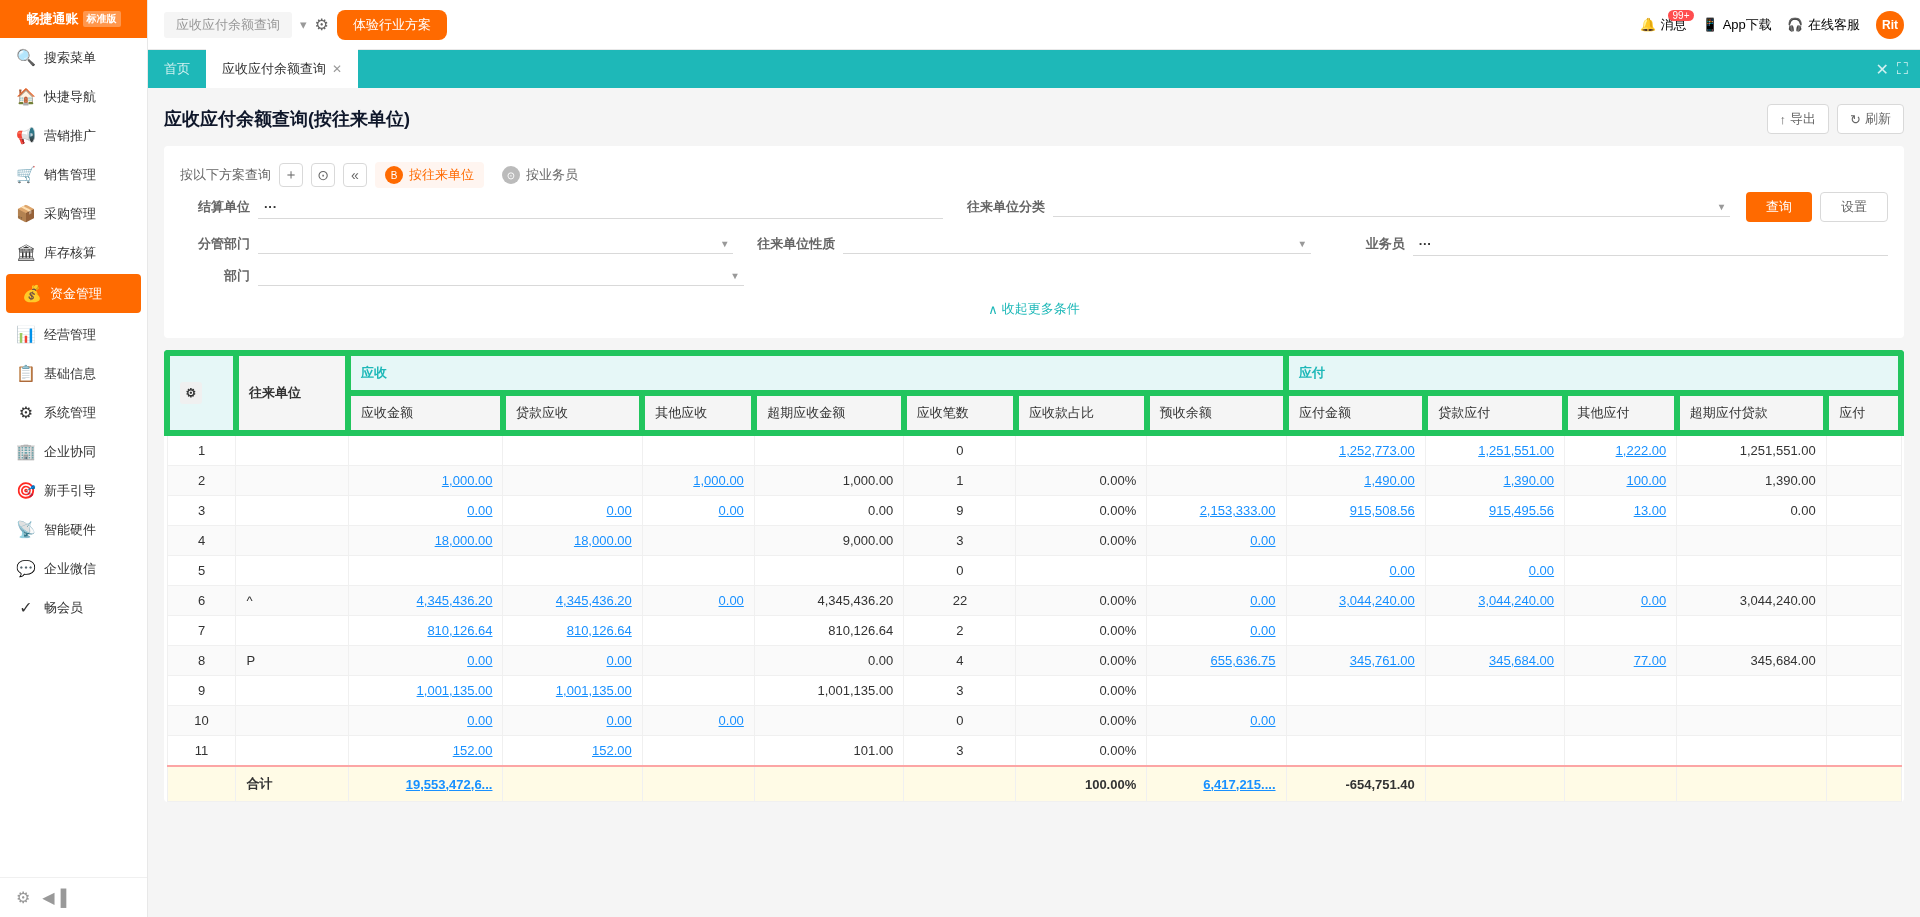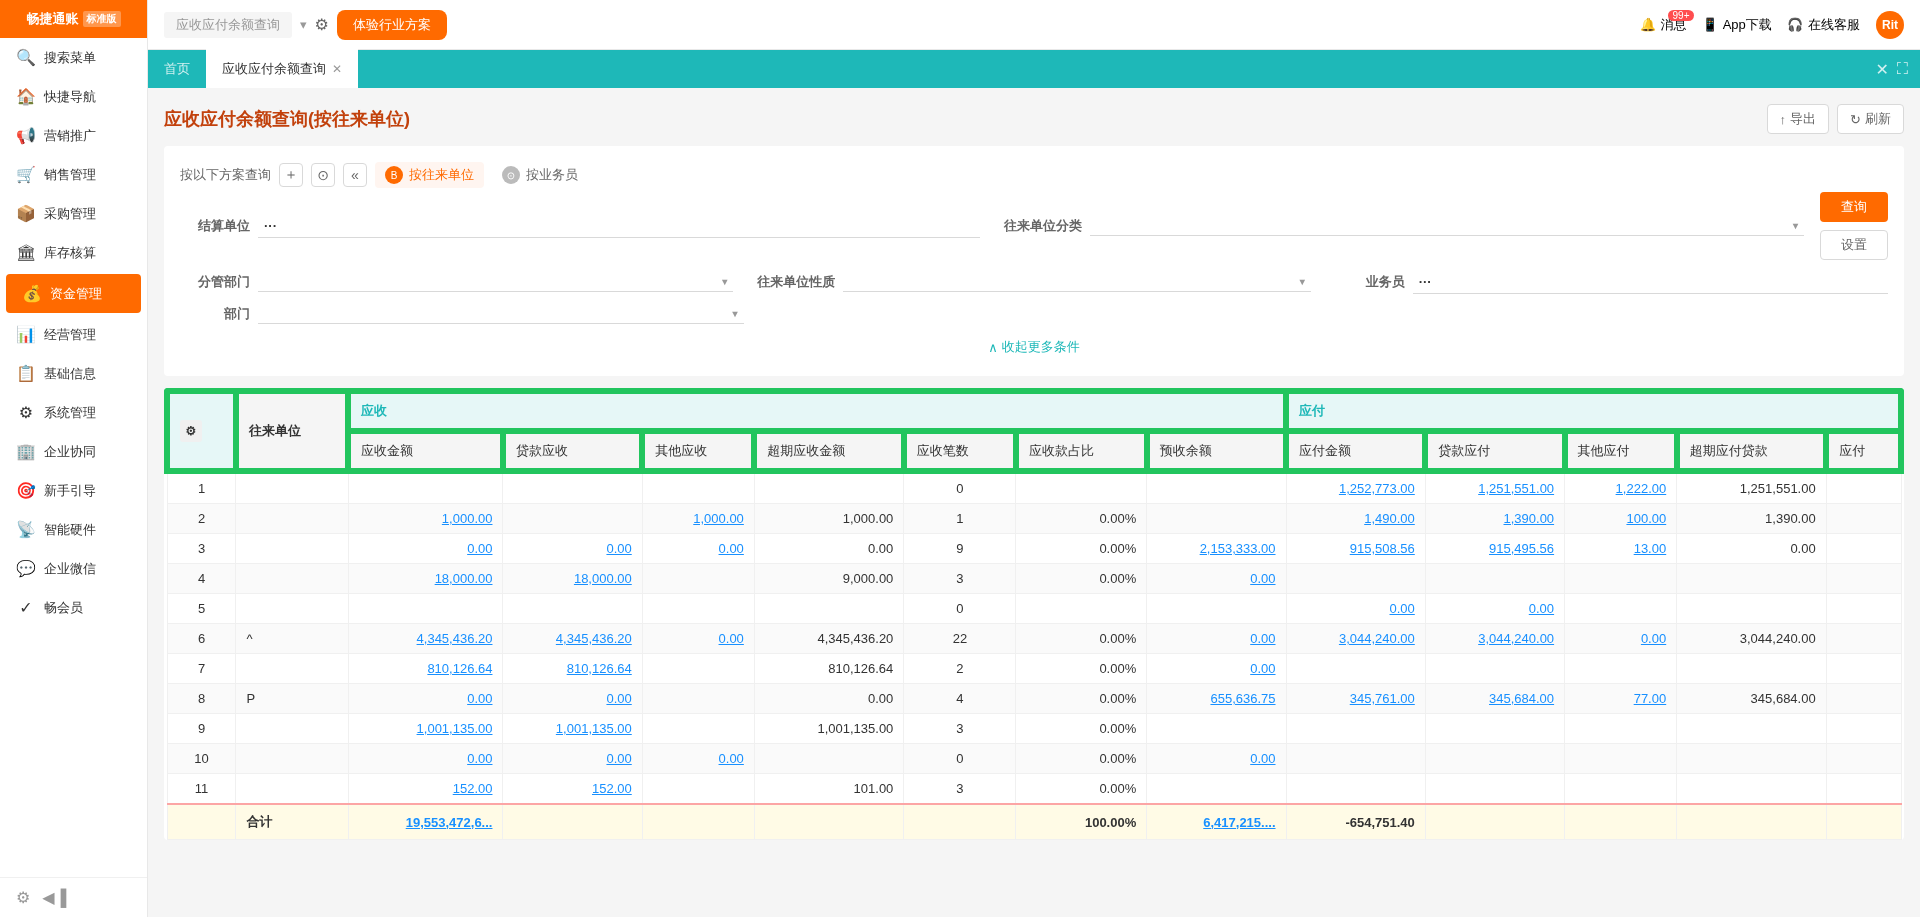--- a/index.html
+++ b/index.html
@@ -176,21 +176,21 @@
     
     .page-header {
       display: flex;
       align-items: center;
       justify-content: space-between;
       margin-bottom: 12px;
     }
     .page-title {
       font-size: 18px;
       font-weight: bold;
-      color: #c2410c;
+      color: #0f172a;
     }
     .page-header-actions { display: flex; gap: 8px; }
     .btn-export, .btn-refresh {
       display: flex;
       align-items: center;
       gap: 4px;
       padding: 5px 12px;
       border: 1px solid #d9d9d9;
       border-radius: 4px;
       background: #fff;
@@ -297,21 +297,21 @@
       padding: 4px 0;
       font-size: 13px;
       margin-top: 4px;
     }
 
     
     .action-area {
       display: flex;
       gap: 8px;
       margin-left: 16px;
-      flex-direction: column;
+      flex-direction: row;
       justify-content: center;
     }
     .btn-query {
       background: #ff6a00;
       color: white;
       border: none;
       padding: 6px 20px;
       border-radius: 4px;
       cursor: pointer;
       font-size: 13px;

